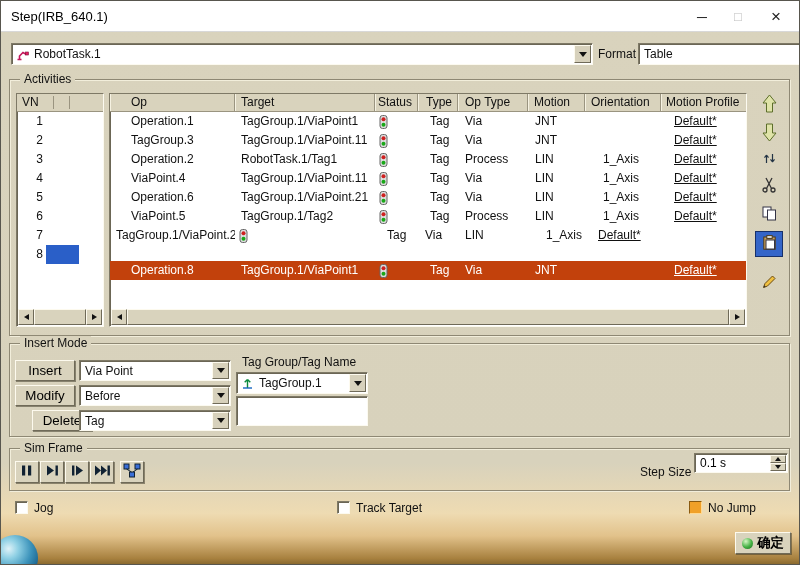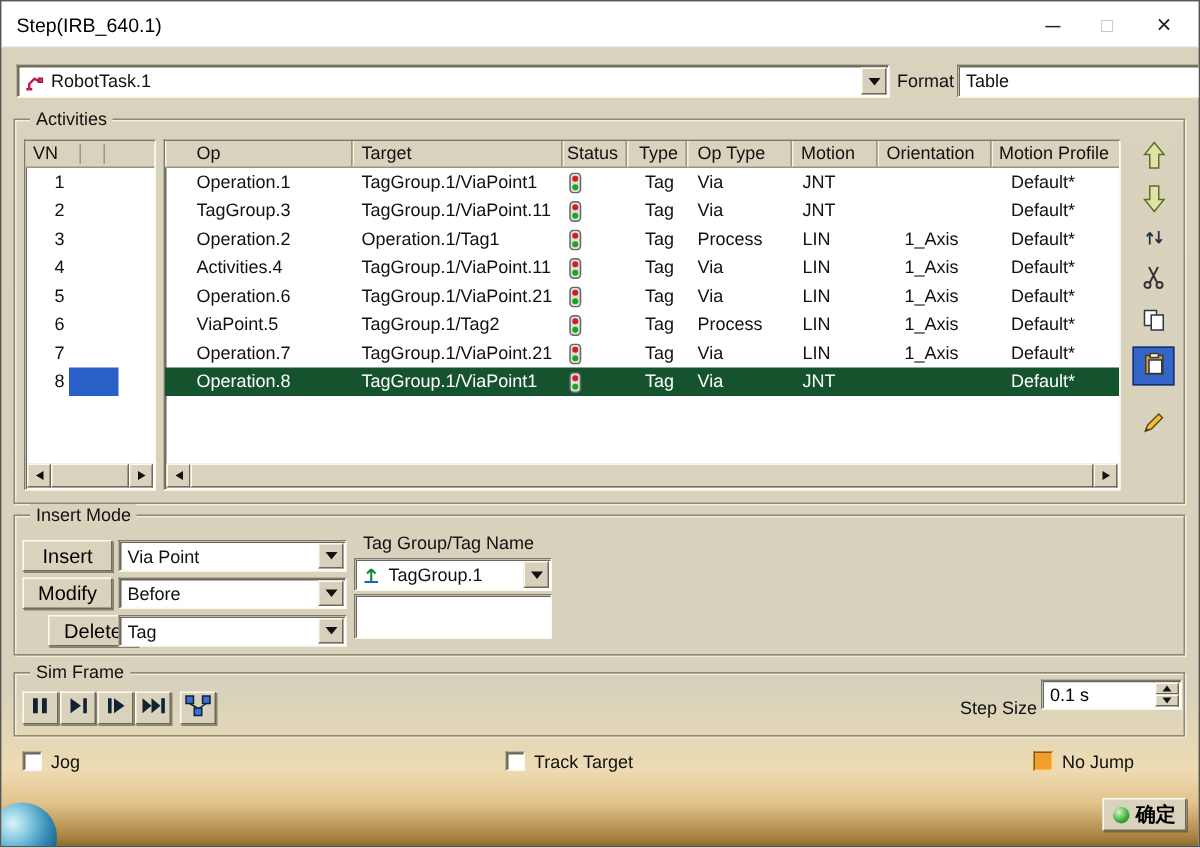--- a/index.html
+++ b/index.html
@@ -46,26 +46,26 @@
   .vn-row { position:relative; height:19px; line-height:19px; }
   .vn-num { display:inline-block; width:26px; text-align:right; }
   .vn-mark { position:absolute; left:29px; top:0; width:33px; height:19px; background:#2a5fc8; }
 
   .thead,.trow { display:grid; grid-template-columns:125px 140px 43px 40px 70px 57px 76px 87px; }
   .th { line-height:17px; white-space:nowrap; overflow:hidden; border-right:1px solid #9a9480; box-shadow:inset 1px 0 0 #f6f2e2; }
   .th-op { padding-left:21px; } .th-target { padding-left:6px; } .th-status { padding-left:3px; }
   .th-type { padding-left:8px; } .th-optype { padding-left:7px; } .th-motion { padding-left:6px; }
   .th-orient { padding-left:6px; } .th-profile { padding-left:5px; border-right:0; }
   .trow { height:19px; line-height:19px; }
-  .trow.sel { background:#14532d; color:#fff; }
+  .trow.sel { background:#c2410c; color:#fff;margin-top:16px; }
   .c { white-space:nowrap; overflow:hidden; }
   .c-op { padding-left:21px; } .c-target { padding-left:6px; }
   .c-status { display:flex; align-items:center; padding-left:4px; }
   .c-type { padding-left:12px; } .c-optype { padding-left:7px; } .c-motion { padding-left:7px; }
-  .c-orient { padding-left:18px; } .c-profile { padding-left:13px; }
+  .c-orient { padding-left:18px; } .c-profile { padding-left:13px;text-decoration:underline; }
 
   .hscroll { position:absolute; left:1px; right:1px; bottom:1px; height:16px; display:flex; background:#eceadb; }
   .sb-btn { width:16px; height:16px; flex:none; background:#d9d3bd; border:1px solid; border-color:#fdfaee #6f6a58 #6f6a58 #fdfaee; display:flex; align-items:center; justify-content:center; }
   .sb-track { flex:1; position:relative; }
   .sb-thumb { position:absolute; left:0; right:0; top:0; bottom:0; background:#d9d3bd; border:1px solid; border-color:#fdfaee #6f6a58 #6f6a58 #fdfaee; }
   .tri-l { width:0; height:0; border-top:3.5px solid transparent; border-bottom:3.5px solid transparent; border-right:5px solid #111; }
   .tri-r { width:0; height:0; border-top:3.5px solid transparent; border-bottom:3.5px solid transparent; border-left:5px solid #111; }
 
   .side-toolbar { position:absolute; left:742px; top:12px; width:34px; display:flex; flex-direction:column; align-items:center; }
   .tool { width:28px; height:26px; margin-bottom:3px; display:flex; align-items:center; justify-content:center; }
@@ -210,36 +210,36 @@
               </svg>
             </span>
             <span class="c c-type">Tag</span>
             <span class="c c-optype">Via</span>
             <span class="c c-motion">JNT</span>
             <span class="c c-orient"></span>
             <span class="c c-profile">Default*</span>
           </div>
           <div class="trow">
             <span class="c c-op">Operation.2</span>
-            <span class="c c-target">Operation.1/Tag1</span>
+            <span class="c c-target">RobotTask.1/Tag1</span>
             <span class="c c-status">
               <svg width="9" height="14" viewBox="0 0 9 14">
                 <rect x="1" y="0.5" width="7" height="13" rx="2.5" fill="#ddd" stroke="#666"></rect>
                 <circle cx="4.5" cy="4.2" r="2" fill="#cf2020"></circle>
                 <circle cx="4.5" cy="9.8" r="2" fill="#18a818"></circle>
               </svg>
             </span>
             <span class="c c-type">Tag</span>
             <span class="c c-optype">Process</span>
             <span class="c c-motion">LIN</span>
             <span class="c c-orient">1_Axis</span>
             <span class="c c-profile">Default*</span>
           </div>
           <div class="trow">
-            <span class="c c-op">Activities.4</span>
+            <span class="c c-op">ViaPoint.4</span>
             <span class="c c-target">TagGroup.1/ViaPoint.11</span>
             <span class="c c-status">
               <svg width="9" height="14" viewBox="0 0 9 14">
                 <rect x="1" y="0.5" width="7" height="13" rx="2.5" fill="#ddd" stroke="#666"></rect>
                 <circle cx="4.5" cy="4.2" r="2" fill="#cf2020"></circle>
                 <circle cx="4.5" cy="9.8" r="2" fill="#18a818"></circle>
               </svg>
             </span>
             <span class="c c-type">Tag</span>
             <span class="c c-optype">Via</span>
@@ -273,21 +273,20 @@
                 <circle cx="4.5" cy="9.8" r="2" fill="#18a818"></circle>
               </svg>
             </span>
             <span class="c c-type">Tag</span>
             <span class="c c-optype">Process</span>
             <span class="c c-motion">LIN</span>
             <span class="c c-orient">1_Axis</span>
             <span class="c c-profile">Default*</span>
           </div>
           <div class="trow">
-            <span class="c c-op">Operation.7</span>
             <span class="c c-target">TagGroup.1/ViaPoint.21</span>
             <span class="c c-status">
               <svg width="9" height="14" viewBox="0 0 9 14">
                 <rect x="1" y="0.5" width="7" height="13" rx="2.5" fill="#ddd" stroke="#666"></rect>
                 <circle cx="4.5" cy="4.2" r="2" fill="#cf2020"></circle>
                 <circle cx="4.5" cy="9.8" r="2" fill="#18a818"></circle>
               </svg>
             </span>
             <span class="c c-type">Tag</span>
             <span class="c c-optype">Via</span>

